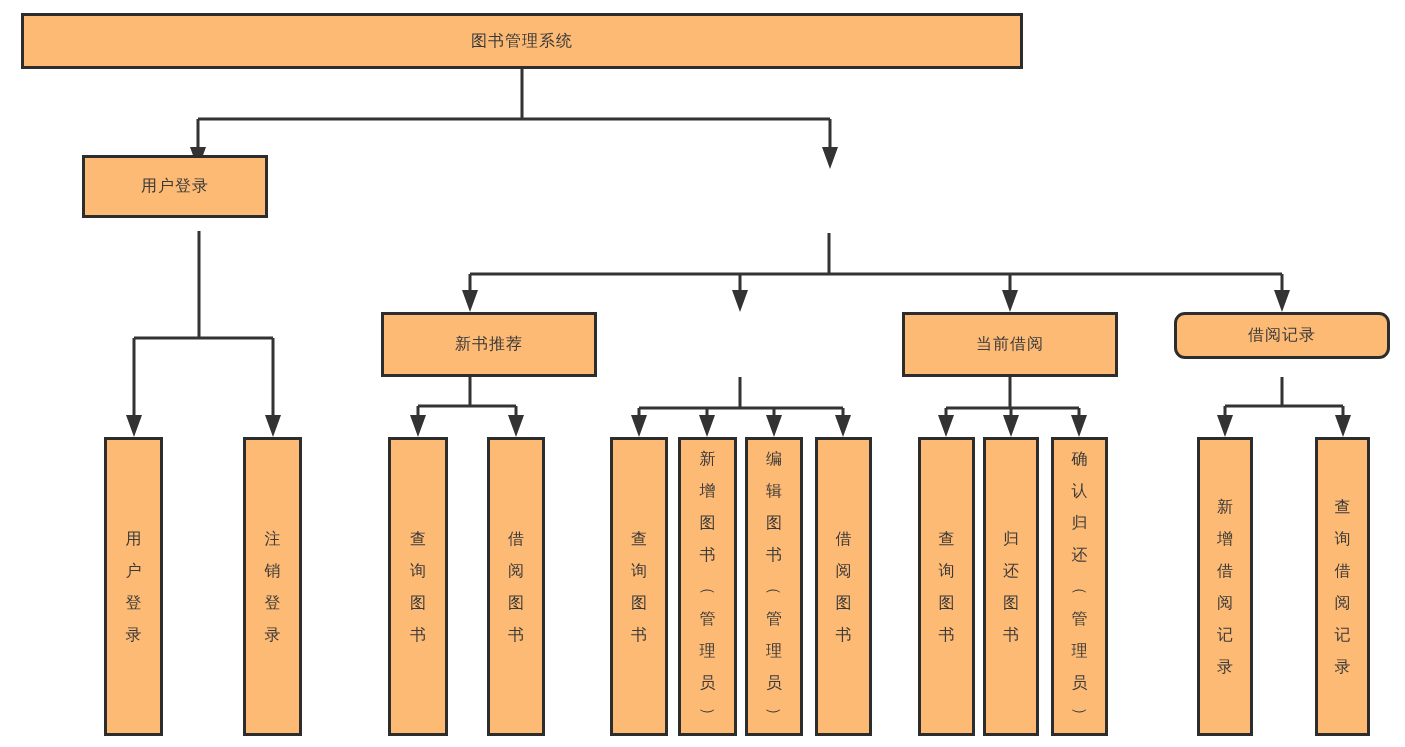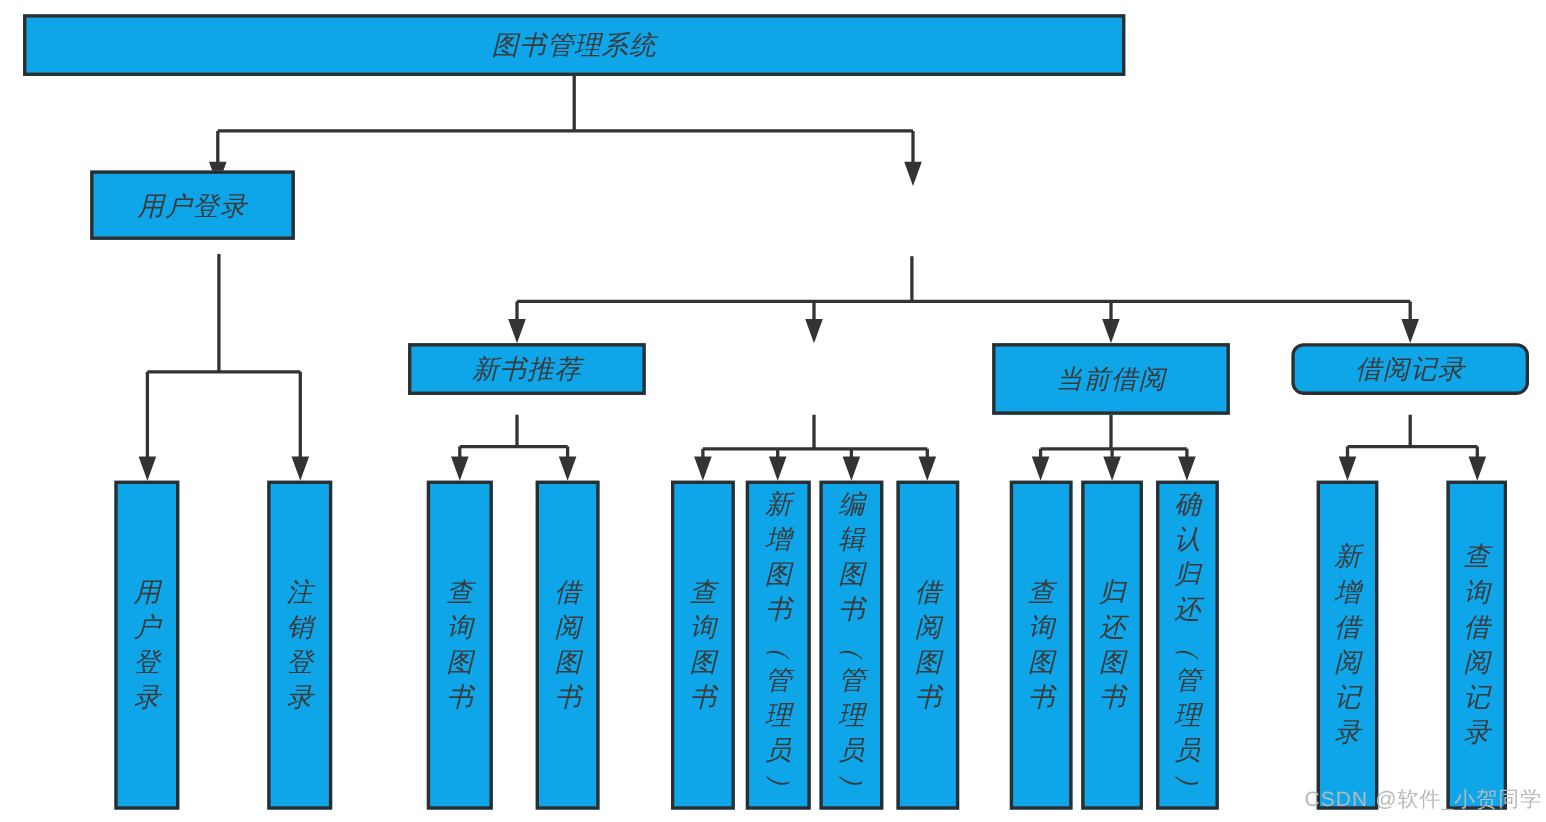--- a/index.html
+++ b/index.html
@@ -14,29 +14,28 @@
   }
   .wires {
     position: absolute;
     left: 0; top: 0;
     width: 1405px; height: 747px;
     pointer-events: none;
   }
   .box {
     position: absolute;
     box-sizing: border-box;
-    background: #0ea5e9;
+    background: #fdba74;
     border: 3px solid #2d2d2d;
     display: flex;
     align-items: center;
     justify-content: center;
-    font-size: 24px;
+    font-size: 16px;
     color: #3a3a3a;
     z-index: 2;
-    font-style: italic;
   }
   .hbox { letter-spacing: 1px; white-space: nowrap; }
   .vbox {
     flex-direction: column;
     top: 437px;
     height: 299px;
   }
   .vbox .ch {
     display: block;
     height: 32px;
@@ -79,21 +78,21 @@
       M766 415 L782 415 L774 437 Z M835 415 L851 415 L843 437 Z
       M938 415 L954 415 L946 437 Z M1003 415 L1019 415 L1011 437 Z
       M1071 415 L1087 415 L1079 437 Z M1217 415 L1233 415 L1225 437 Z
       M1335 415 L1351 415 L1343 437 Z"></path>
   </svg>
 
   <div class="box hbox" style="left:21px; top:13px; width:1002px; height:56px;">图书管理系统</div>
 
   <div class="box hbox" style="left:82px; top:155px; width:186px; height:63px;">用户登录</div>
 
-  <div class="box hbox" style="left:371px; top:312px; width:216px; height:47px;">新书推荐</div>
+  <div class="box hbox" style="left:381px; top:312px; width:216px; height:65px;">新书推荐</div>
   <div class="box hbox" style="left:902px; top:312px; width:216px; height:65px;">当前借阅</div>
   <div class="box hbox" style="left:1174px; top:312px; width:216px; height:47px;border-radius:11px;">借阅记录</div>
 
   <div class="box vbox" style="left:104px; width:59px;">
       <span class="ch">用</span>
       <span class="ch">户</span>
       <span class="ch">登</span>
       <span class="ch">录</span>
     </div>
   <div class="box vbox" style="left:243px; width:59px;">
@@ -185,14 +184,13 @@
     </div>
   <div class="box vbox" style="left:1315px; width:55px;">
       <span class="ch">查</span>
       <span class="ch">询</span>
       <span class="ch">借</span>
       <span class="ch">阅</span>
       <span class="ch">记</span>
       <span class="ch">录</span>
     </div>
 
-  <div class="watermark">CSDN @软件_小贺同学</div>
 </div>
 
 </body></html>

